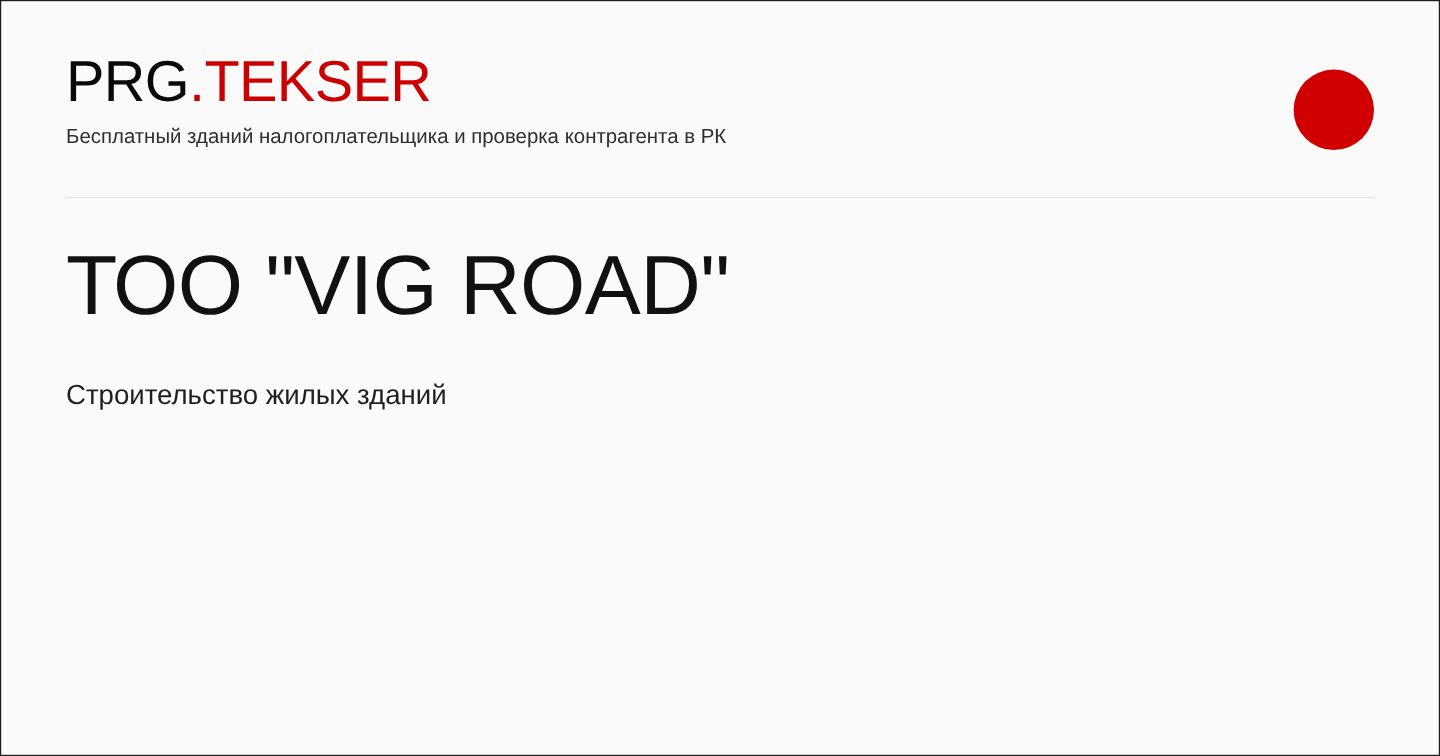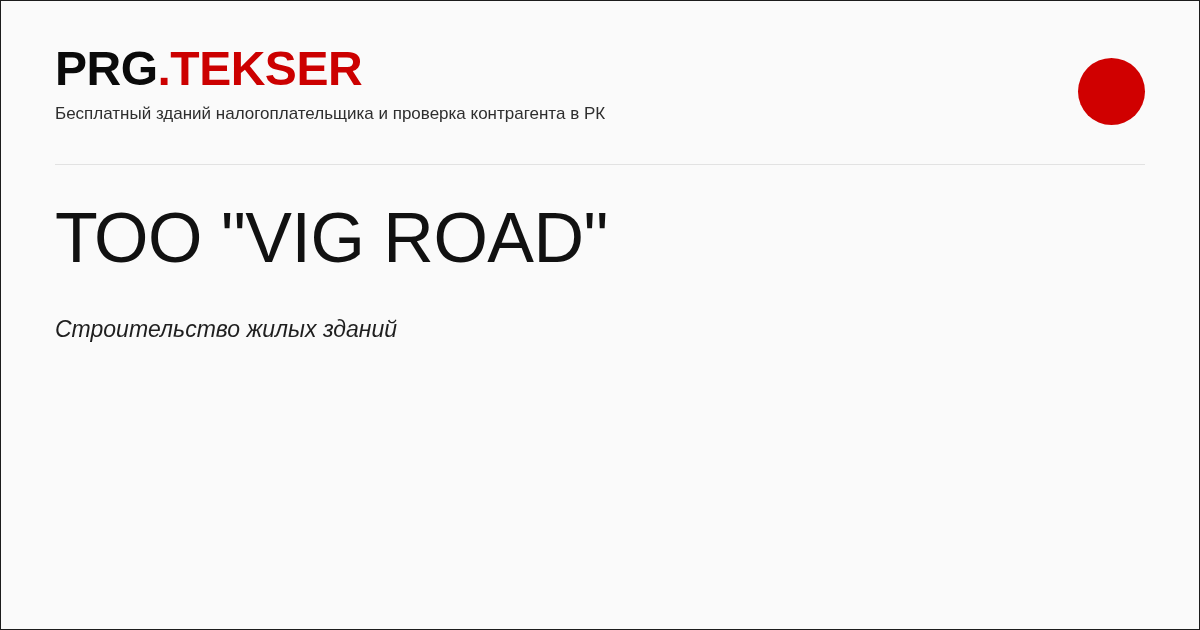--- a/index.html
+++ b/index.html
@@ -38,21 +38,21 @@
 
   .brand-block {
     position: absolute;
     left: 0;
     top: 0;
   }
 
   .brand-logo {
     font-family: "Liberation Sans", "DejaVu Sans", sans-serif;
     font-size: 48px;
-    font-weight: bold;
+    font-weight: normal;
     line-height: 1;
     letter-spacing: -0.5px;
     white-space: nowrap;
     margin: 0;
     padding: 0;
   }
 
   .brand-logo .logo-prg {
     color: #0a0a0a;
   }
@@ -117,21 +117,20 @@
   }
 
   .company-activity {
     margin: 0;
     padding: 0;
     margin-top: 38px;
     font-size: 23px;
     font-weight: normal;
     line-height: 1.3;
     color: #1f1f1f;
-    font-style: italic;
   }
 </style>
 </head>
 <body>
 
 <div class="og-card">
 
   <header class="card-header">
 
     <div class="brand-block">

